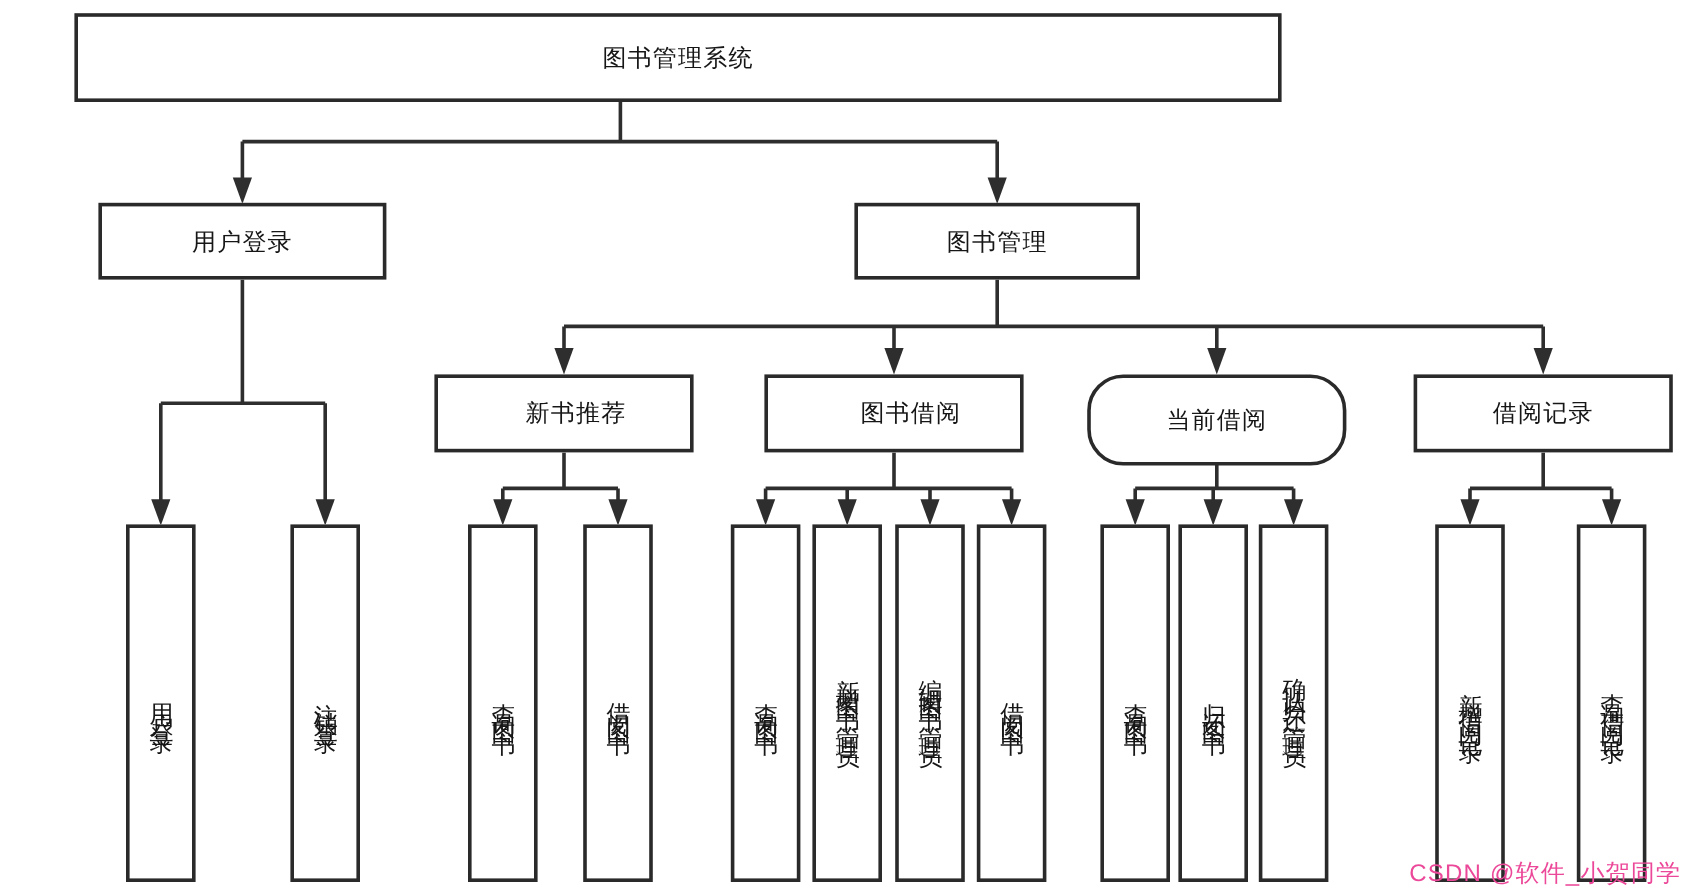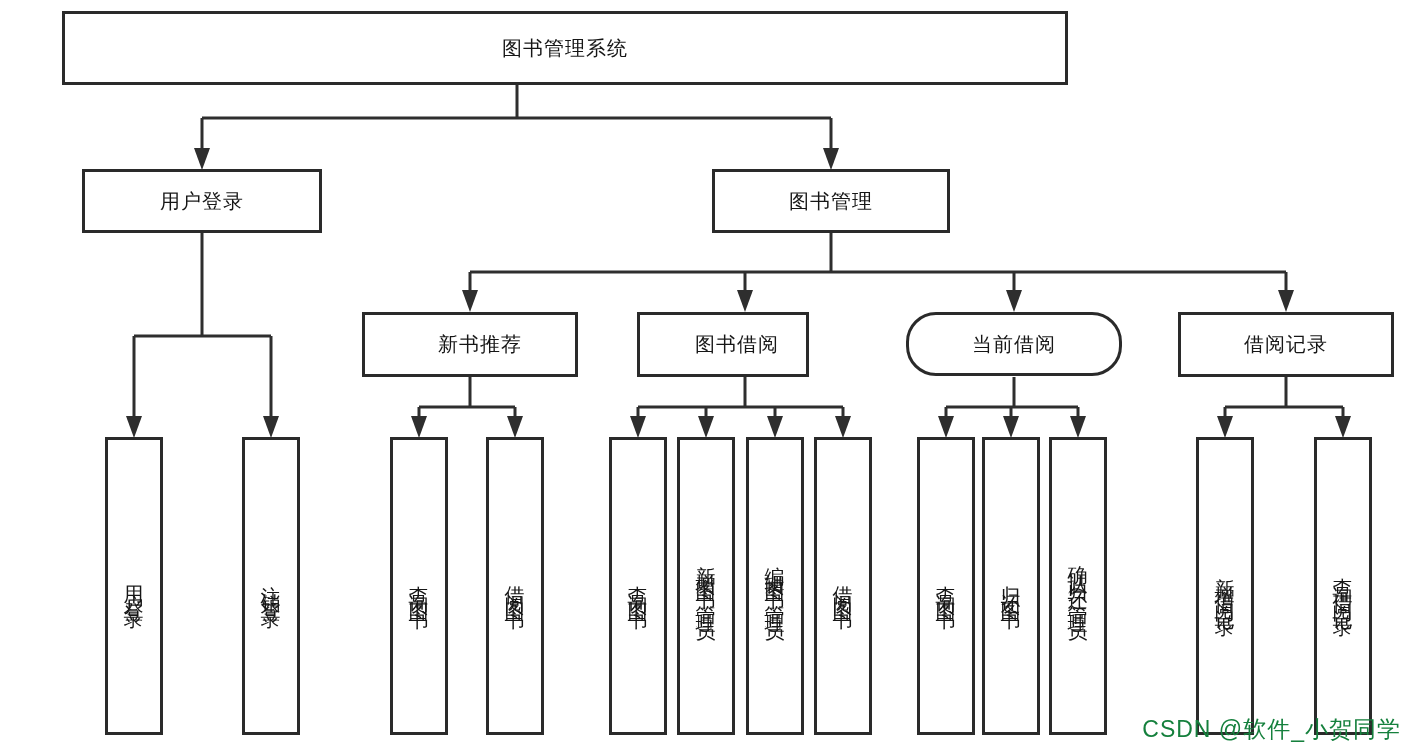--- a/index.html
+++ b/index.html
@@ -31,23 +31,23 @@
     text-orientation: mixed;
     font-size: 20px;
     line-height: 1;
     letter-spacing: 8px;
     white-space: nowrap;
   }
   .watermark {
     position: absolute;
     top: 714px;
     right: 4px;
-    font-size: 23px;
+    font-size: 20px;
     letter-spacing: 1px;
-    color: #15803d;
+    color: #ec4899;
     white-space: nowrap;
   }
 </style>
 </head>
 <body>
 
 <div class="canvas">
 
   <svg class="lines" width="1405" height="747" viewBox="0 0 1405 747">
     <g stroke="#2e2e2e" stroke-width="3" fill="none">
@@ -88,22 +88,22 @@
       <polygon points="1335,416 1351,416 1343,438"></polygon>
     </g>
   </svg>
 
   <div class="box" style="left:14px; top:11px; width:1006px; height:74px;margin-left:48px;">图书管理系统</div>
 
   <div class="box" style="left:82px; top:169px; width:240px; height:64px;">用户登录</div>
   <div class="box" style="left:712px; top:169px; width:238px; height:64px;text-align:right;">图书管理</div>
 
   <div class="box" style="left:362px; top:312px; width:216px; height:65px;padding-left:20px;">新书推荐</div>
-  <div class="box" style="left:637px; top:312px; width:172px; height:65px;padding-left:28px;">图书借阅</div>
-  <div class="box" style="left:906px; top:312px; width:216px; height:64px;border-radius:30px;">当前借阅</div>
+  <div class="box" style="left:637px; top:312px; width:216px; height:65px;padding-left:28px;">图书借阅</div>
+  <div class="box" style="left:906px; top:312px; width:216px; height:76px;border-radius:30px;">当前借阅</div>
   <div class="box" style="left:1178px; top:312px; width:216px; height:65px;">借阅记录</div>
 
   <div class="box leaf" style="left:105px;">
     <span class="vtext">用户登录</span>
   </div>
   <div class="box leaf" style="left:242px;">
     <span class="vtext">注销登录</span>
   </div>
 
   <div class="box leaf" style="left:390px;">

